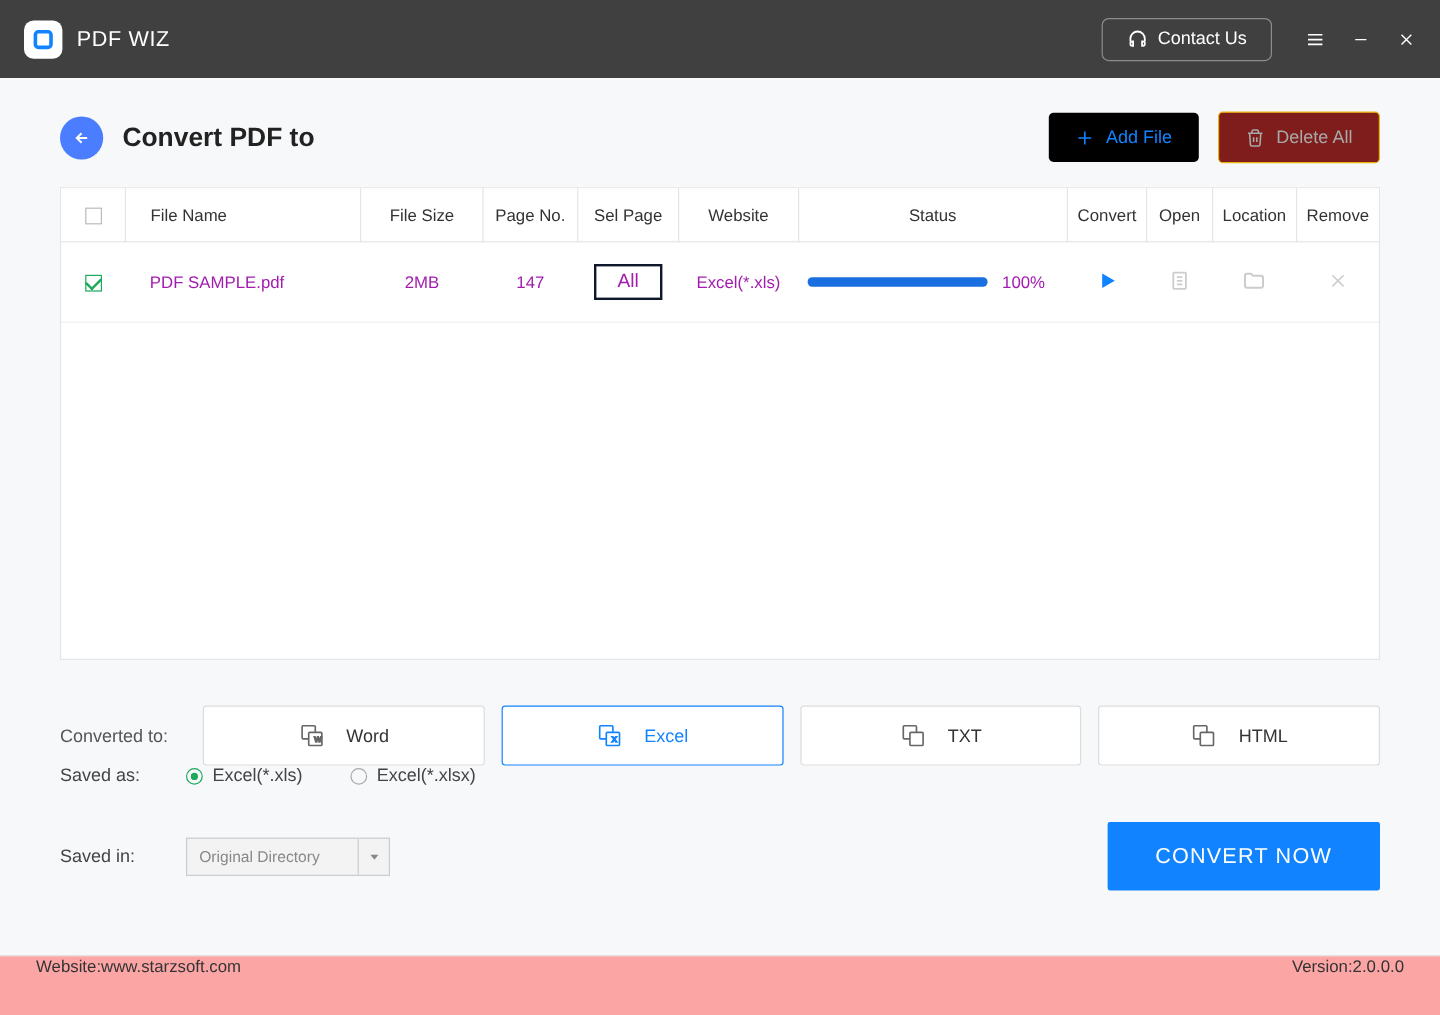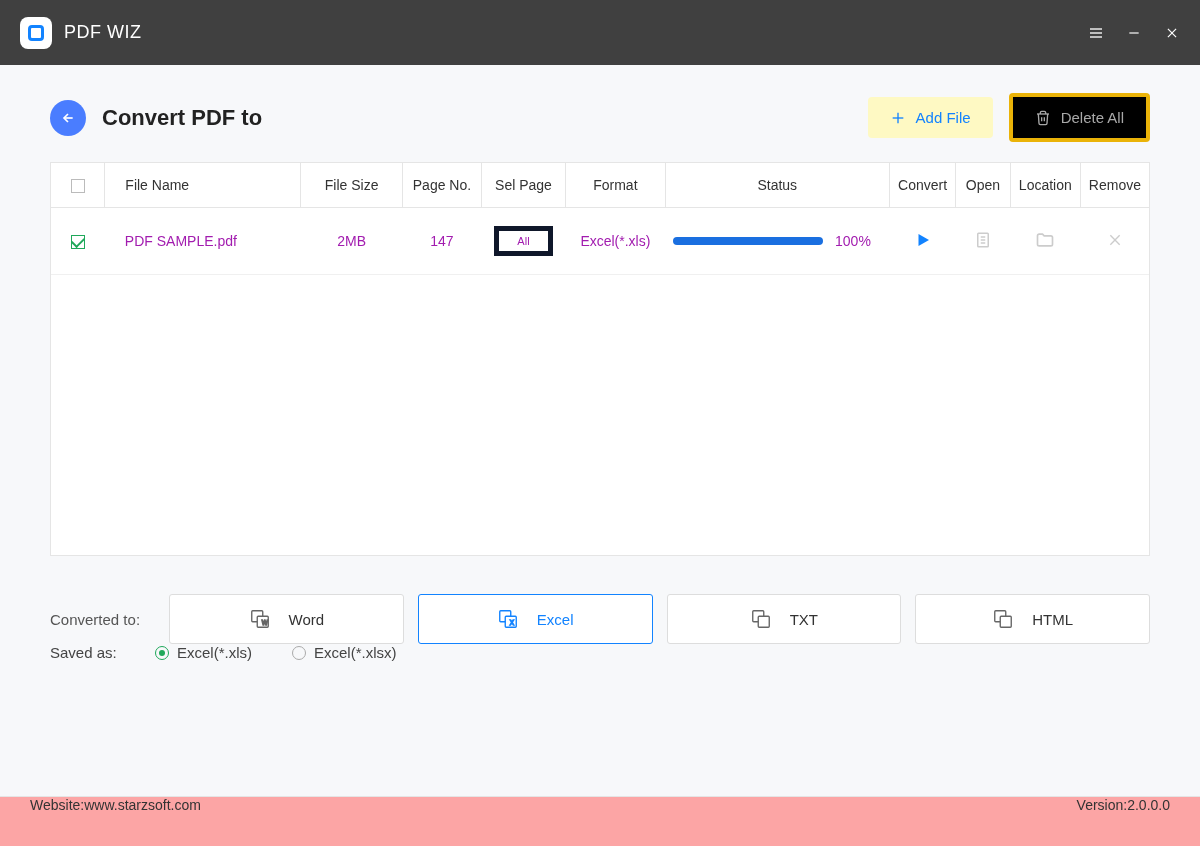--- a/index.html
+++ b/index.html
@@ -12,22 +12,22 @@
 .titlebar-spacer { flex: 1; }
 .contact-btn { display: flex; align-items: center; gap: 8px; padding: 8px 20px; border: 1px solid rgba(255,255,255,0.4); border-radius: 6px; font-size: 15px; cursor: pointer; }
 .titlebar-icons { display: flex; gap: 22px; margin-left: 28px; align-items: center; }
 .tb-icon { width: 16px; height: 16px; display: flex; align-items: center; justify-content: center; cursor: pointer; }
 
 .main { padding: 28px 50px 0 50px; background: #f7f8fa; height: calc(100% - 65px - 50px); display: flex; flex-direction: column; }
 .header-row { display: flex; align-items: center; margin-bottom: 20px; }
 .back-btn { width: 36px; height: 36px; border-radius: 50%; background: #4a7dff; display: flex; align-items: center; justify-content: center; margin-right: 16px; cursor: pointer; }
 .page-title { font-size: 22px; font-weight: 600; color: #222; }
 .header-spacer { flex: 1; }
-.add-file-btn { display: flex; align-items: flex-end; gap: 10px; padding: 12px 22px; color: #1283ff; font-size: 15px; background: #fef9c3; border-radius: 4px; cursor: pointer; }
-.delete-all-btn { display: flex; align-items: center; gap: 10px; padding: 12px 22px; color: #a8a8a8; font-size: 15px; background: #000000; border-radius: 4px; margin-left: 16px; cursor: pointer; border: 4px solid #eab308; }
+.add-file-btn { display: flex; align-items: flex-end; gap: 10px; padding: 12px 22px; color: #1283ff; font-size: 15px; background: #000000; border-radius: 4px; cursor: pointer; }
+.delete-all-btn { display: flex; align-items: center; gap: 10px; padding: 12px 22px; color: #a8a8a8; font-size: 15px; background: #7f1d1d; border-radius: 4px; margin-left: 16px; cursor: pointer; border: 1px solid #eab308; }
 
 .table-wrap { background: #fff; border: 1px solid #e5e5e5; flex-shrink: 0; height: 394px; }
 .table { width: 100%; border-collapse: collapse; }
 .table th { font-weight: 500; font-size: 14px; color: #333; padding: 14px 8px; border-bottom: 1px solid #e5e5e5; border-right: 1px solid #e5e5e5; background: #fff; }
 .table th:last-child { border-right: none; }
 .table td { font-size: 14px; color: #a21caf; padding: 18px 8px; border-bottom: 1px solid #f0f0f0; text-align: center; }
 .col-check { width: 55px; }
 .col-name { width: 200px; text-align: left !important; padding-left: 20px !important; }
 .col-size { width: 105px; }
 .col-page { width: 80px; }
@@ -35,21 +35,21 @@
 .col-format { width: 100px; }
 .col-status { width: 225px; }
 .col-convert { width: 60px; }
 .col-open { width: 55px; }
 .col-location { width: 60px; }
 .col-remove { width: 60px; }
 
 .checkbox { width: 14px; height: 14px; border: 1px solid #bbb; display: inline-block; vertical-align: middle; position: relative; }
 .checkbox.checked { border-color: #1fa85a; }
 .checkbox.checked::after { content: ""; position: absolute; left: 2px; top: -1px; width: 6px; height: 10px; border: solid #1fa85a; border-width: 0 2px 2px 0; transform: rotate(45deg); }
-.sel-btn { display: inline-block; padding: 4px 18px; border: 5px solid #0f172a; font-size: 11px; cursor: pointer; }
+.sel-btn { display: inline-block; padding: 4px 18px; border: 2px solid #0f172a; font-size: 16px; cursor: pointer; }
 .progress-wrap { display: flex; align-items: center; gap: 12px; }
 .progress-bar { width: 150px; height: 8px; background: #1a6fe0; border-radius: 4px; }
 .play-icon { color: #1283ff; cursor: pointer; }
 .act-icon { color: #ccc; cursor: pointer; }
 
 .format-row { display: flex; align-items: center; gap: 14px; margin-top: 38px; }
 .format-label { font-size: 15px; color: #555; width: 105px; }
 .format-btn { flex: 1; height: 50px; border: 1px solid #ddd; background: #fff; display: flex; align-items: center; justify-content: center; gap: 18px; font-size: 15px; color: #333; cursor: pointer; border-radius: 3px; }
 .format-btn.active { border-color: #1283ff; color: #1283ff; }
 .fmt-icon { width: 22px; height: 22px; }
@@ -74,20 +74,28 @@
 </style>
 </head>
 <body>
 
 <div class="titlebar">
   <div class="logo-icon">
       <div class="logo-inner"></div>
     </div>
   <div class="app-title">PDF WIZ</div>
   <div class="titlebar-spacer"></div>
+  <div class="contact-btn">
+    <svg width="18" height="18" viewBox="0 0 24 24" fill="none" stroke="white" stroke-width="2">
+        <path d="M4 14v-3a8 8 0 0116 0v3"></path>
+        <path d="M18 14a2 2 0 012 2v1a2 2 0 01-2 2h-1v-5h1z"></path>
+        <path d="M6 14a2 2 0 00-2 2v1a2 2 0 002 2h1v-5H6z"></path>
+      </svg>
+    <span>Contact Us</span>
+  </div>
   <div class="titlebar-icons">
     <div class="tb-icon">
       <svg width="16" height="16" viewBox="0 0 24 24" stroke="white" stroke-width="2">
           <line x1="3" y1="6" x2="21" y2="6"></line>
           <line x1="3" y1="12" x2="21" y2="12"></line>
           <line x1="3" y1="18" x2="21" y2="18"></line>
         </svg>
     </div>
     <div class="tb-icon">
       <svg width="14" height="14" viewBox="0 0 24 24" stroke="white" stroke-width="2">
@@ -133,21 +141,21 @@
 
   <div class="table-wrap">
     <table class="table">
       <thead>
         <tr>
           <th class="col-check"><span class="checkbox"></span></th>
           <th class="col-name">File Name</th>
           <th class="col-size">File Size</th>
           <th class="col-page">Page No.</th>
           <th class="col-sel">Sel Page</th>
-          <th class="col-format">Format</th>
+          <th class="col-format">Website</th>
           <th class="col-status">Status</th>
           <th class="col-convert">Convert</th>
           <th class="col-open">Open</th>
           <th class="col-location">Location</th>
           <th class="col-remove">Remove</th>
         </tr>
       </thead>
       <tbody>
         <tr>
           <td class="col-check"><span class="checkbox checked"></span></td>
@@ -224,20 +232,32 @@
         <span class="radio-circle selected"></span>
         <span>Excel(*.xls)</span>
       </div>
       <div class="radio">
         <span class="radio-circle"></span>
         <span>Excel(*.xlsx)</span>
       </div>
     </div>
   </div>
 
+  <div class="saved-in-row">
+    <div class="opt-label">Saved in:</div>
+    <div class="dir-select">
+      <span>Original Directory</span>
+      <span class="dd">
+        <svg width="10" height="10" viewBox="0 0 24 24" fill="#888">
+            <polygon points="4 8 20 8 12 18"></polygon>
+          </svg>
+      </span>
+    </div>
+    <div class="convert-now-btn">CONVERT NOW</div>
+  </div>
 </div>
 
 <div class="footer">
   <span>Website: </span>
   <span>www.starzsoft.com</span>
   <div class="footer-spacer"></div>
   <span>Version: </span>
   <span>2.0.0.0</span>
 </div>
 

